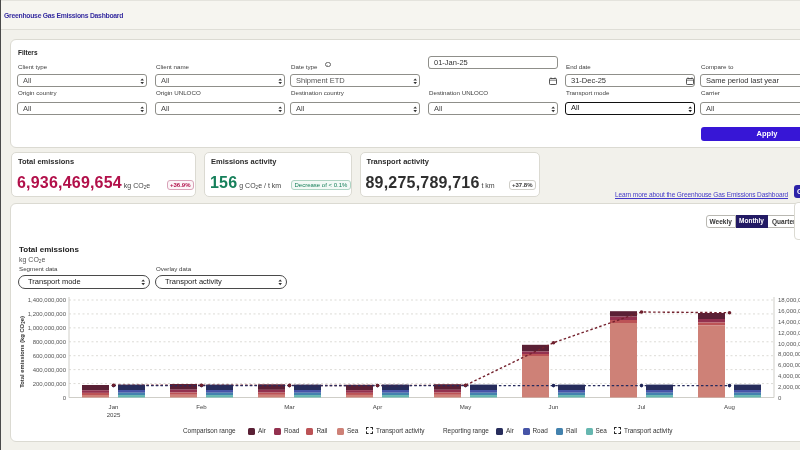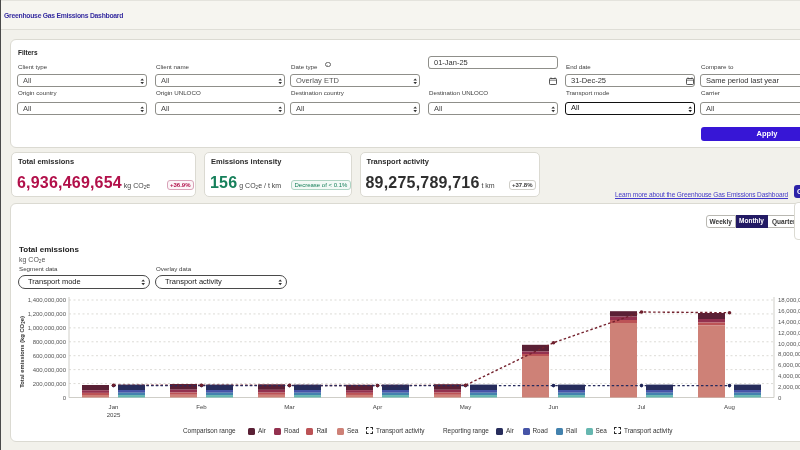--- a/index.html
+++ b/index.html
@@ -17,21 +17,21 @@
 <div class="box" style="left:17px;top:73.5px;color:#555">All</div>
 <svg style="position:absolute;left:139.5px;top:77.5px" width="4.4" height="6.6" viewBox="0 0 5 8">
     <path d="M0.3 3.1 L2.5 0.5 L4.7 3.1 Z M0.3 4.9 L2.5 7.5 L4.7 4.9 Z" fill="#333"></path>
   </svg>
 <div class="lbl" style="left:156px;top:63px">Client name</div>
 <div class="box" style="left:155px;top:73.5px;color:#555">All</div>
 <svg style="position:absolute;left:277.5px;top:77.5px" width="4.4" height="6.6" viewBox="0 0 5 8">
     <path d="M0.3 3.1 L2.5 0.5 L4.7 3.1 Z M0.3 4.9 L2.5 7.5 L4.7 4.9 Z" fill="#333"></path>
   </svg>
 <div class="lbl" style="left:291px;top:63px">Date type</div>
-<div class="box" style="left:290px;top:73.5px;color:#555">Overlay ETD</div>
+<div class="box" style="left:290px;top:73.5px;color:#555">Shipment ETD</div>
 <svg style="position:absolute;left:412.5px;top:77.5px" width="4.4" height="6.6" viewBox="0 0 5 8">
     <path d="M0.3 3.1 L2.5 0.5 L4.7 3.1 Z M0.3 4.9 L2.5 7.5 L4.7 4.9 Z" fill="#333"></path>
   </svg>
 <div class="lbl" style="left:429px;top:63px">Start date</div>
 <div class="box" style="left:428px;top:56px;color:#333">01-Jan-25</div>
 <svg style="position:absolute;left:549px;top:77px" width="8" height="8" viewBox="0 0 8 8">
     <rect x="0.5" y="1.5" width="7" height="6" fill="none" stroke="#444" stroke-width="0.9" rx="0.8"></rect>
     <line x1="2" y1="0.5" x2="2" y2="2" stroke="#444" stroke-width="0.9"></line>
     <line x1="6" y1="0.5" x2="6" y2="2" stroke="#444" stroke-width="0.9"></line>
     <line x1="0.5" y1="3.2" x2="7.5" y2="3.2" stroke="#444" stroke-width="0.7"></line>
@@ -74,21 +74,21 @@
   </svg>
 <div class="lbl" style="left:701px;top:89px">Carrier</div>
 <div class="box" style="left:700px;top:102px">All</div>
 
 <div style="position:absolute;left:701px;top:127px;width:132px;height:13.5px;background:#3716D6;border-radius:3px;color:#fff;font-size:7.5px;font-weight:bold;text-align:center;line-height:13.5px">Apply</div>
 <div class="card" style="left:11px;top:152px;width:185px;height:45px;border-radius:5px"></div>
 <div style="position:absolute;left:18px;top:157px;font-size:7.5px;font-weight:bold;color:#2b2b2b">Total emissions</div>
 <div style="position:absolute;left:17px;top:175px;font-size:16px;line-height:16px;font-weight:bold;color:#B2104A;letter-spacing:0.2px">6,936,469,654<span style="font-size:7px;font-weight:normal;color:#444;letter-spacing:0"> kg CO<span style="font-size:4.6px;vertical-align:-1px">2</span>e</span></div>
 <div style="position:absolute;left:166.5px;top:180px;height:10px;border:1px solid #D9A3B8;background:#FCF5F8;border-radius:3px;font-size:6px;font-weight:bold;color:#B2104A;line-height:8.5px;padding:0 2.5px">+36.9%</div>
 <div class="card" style="left:204px;top:152px;width:148px;height:45px;border-radius:5px"></div>
-<div style="position:absolute;left:211px;top:157px;font-size:7.5px;font-weight:bold;color:#2b2b2b">Emissions intensity</div>
+<div style="position:absolute;left:211px;top:157px;font-size:7.5px;font-weight:bold;color:#2b2b2b">Emissions activity</div>
 <div style="position:absolute;left:210px;top:175px;font-size:16px;line-height:16px;font-weight:bold;color:#17805B;letter-spacing:0.2px">156<span style="font-size:7px;font-weight:normal;color:#444;letter-spacing:0"> g CO<span style="font-size:4.6px;vertical-align:-1px">2</span>e / t km</span></div>
 <div style="position:absolute;left:291px;top:180px;height:10px;border:1px solid #AFD4C4;background:#F2F9F6;border-radius:3px;font-size:6px;font-weight:normal;color:#17805B;line-height:8.5px;padding:0 2.5px">Decrease of &lt; 0.1%</div>
 <div class="card" style="left:359.5px;top:152px;width:180.5px;height:45px;border-radius:5px"></div>
 <div style="position:absolute;left:366.5px;top:157px;font-size:7.5px;font-weight:bold;color:#2b2b2b">Transport activity</div>
 <div style="position:absolute;left:365.5px;top:175px;font-size:16px;line-height:16px;font-weight:bold;color:#2F2F2F;letter-spacing:0.2px">89,275,789,716<span style="font-size:7px;font-weight:normal;color:#444;letter-spacing:0"> t km</span></div>
 <div style="position:absolute;left:508.5px;top:180px;height:10px;border:1px solid #CFCEC8;background:#FFFFFF;border-radius:3px;font-size:6px;font-weight:bold;color:#3a3a3a;line-height:8.5px;padding:0 2.5px">+37.8%</div>
 <div style="position:absolute;left:615px;top:190.5px;font-size:6.5px;letter-spacing:-0.1px;color:#4238C8;text-decoration:underline;white-space:nowrap">Learn more about the Greenhouse Gas Emissions Dashboard</div>
 <div style="position:absolute;left:794px;top:184.5px;width:16px;height:13.5px;background:#2D23A8;border-radius:3px;z-index:6;color:#fff;font-size:7px;font-weight:bold;padding-left:3px;line-height:13px">G</div>
 <div style="position:absolute;left:794px;top:202px;width:16px;height:38px;background:#fff;border:1px solid #DBDAD2;border-radius:4px;z-index:6"></div>
 <div class="card" style="left:10px;top:203px;width:800px;height:239px"></div>

